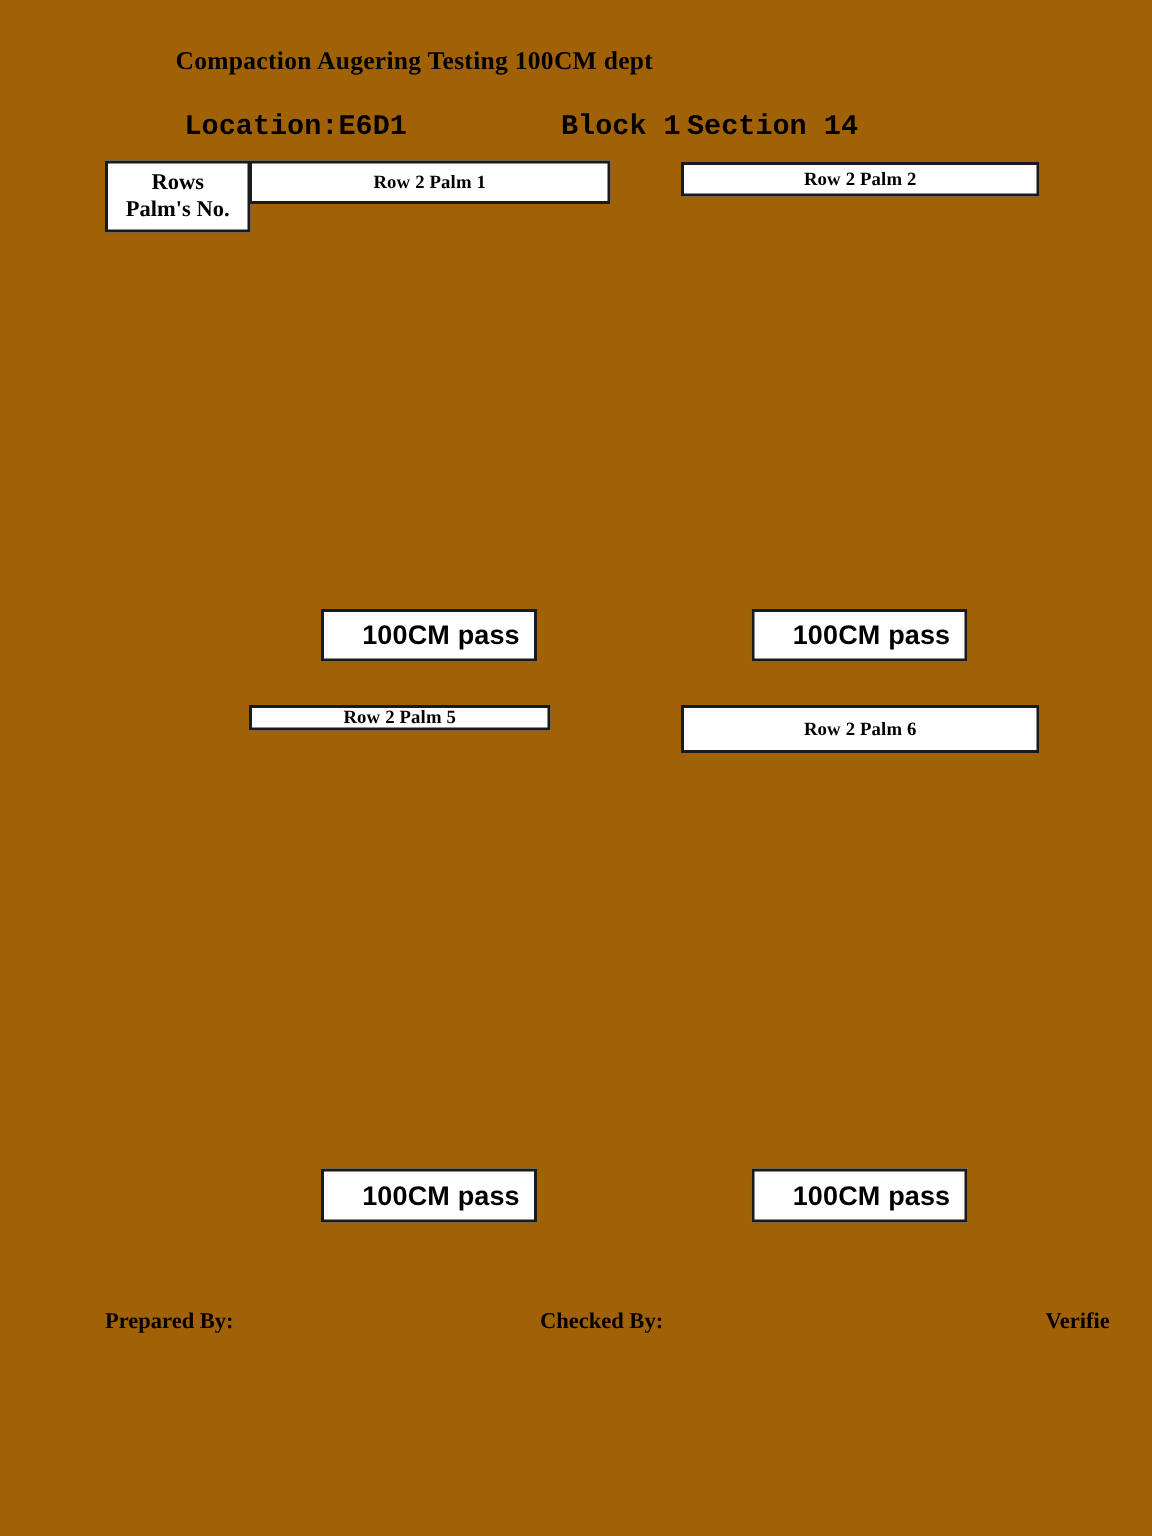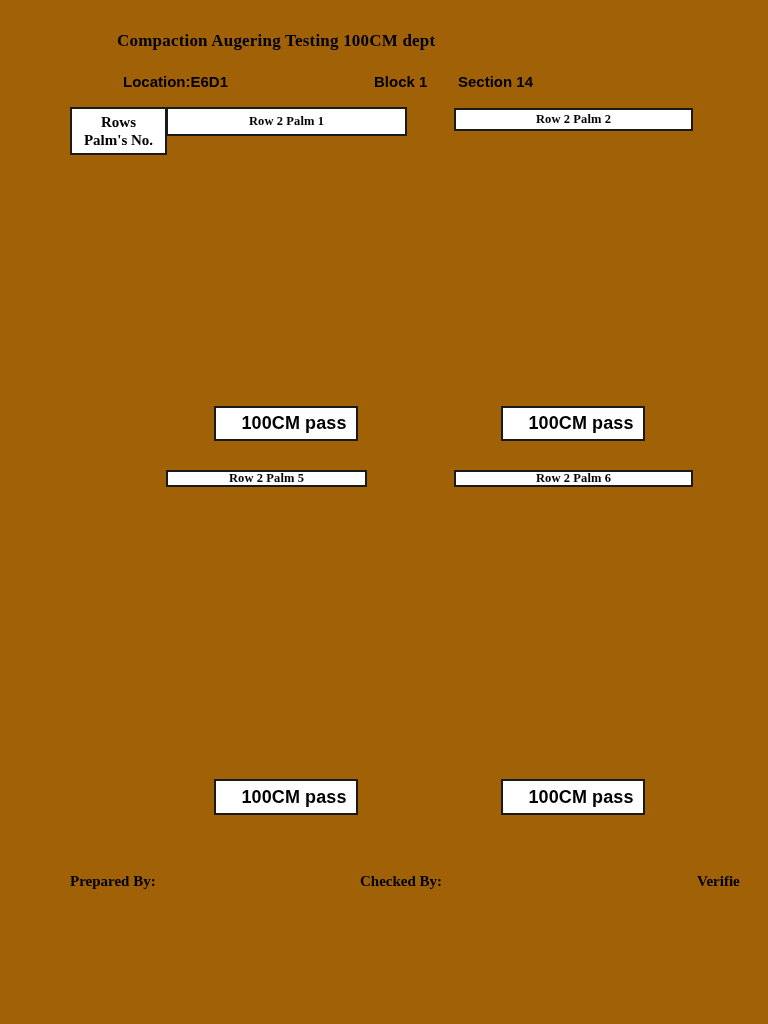--- a/index.html
+++ b/index.html
@@ -29,22 +29,22 @@
     top: 31px;
     font-family: "Liberation Serif", "DejaVu Serif", serif;
     font-size: 17px;
     font-weight: bold;
     letter-spacing: 0.2px;
     white-space: nowrap;
   }
   .meta-line {
     position: absolute;
     top: 73px;
-    font-family: Liberation Sans, sans-serif;
-    font-size: 15px;
+    font-family: Liberation Mono, monospace;
+    font-size: 19px;
     font-weight: bold;
     white-space: nowrap;
   }
   .meta-location { left: 123px; }
   .meta-block    { left: 374px; }
   .meta-section  { left: 458px; }
 
   
   .box {
     position: absolute;
@@ -123,21 +123,21 @@
   <div class="box pass-box" style="left:214px; top:406px; width:144px; height:35px;">100CM pass</div>
 
   <div class="box palm-box" style="left:166px; top:470px; width:201px; height:17px;">Row 2 Palm 5</div>
 
   <div class="box pass-box" style="left:214px; top:779px; width:144px; height:36px;">100CM pass</div>
 
   <div class="box palm-box" style="left:454px; top:108px; width:239px; height:23px;text-align:right;">Row 2 Palm 2</div>
 
   <div class="box pass-box" style="left:501px; top:406px; width:144px; height:35px;">100CM pass</div>
 
-  <div class="box palm-box" style="left:454px; top:470px; width:239px; height:17px;">Row 2 Palm 6</div>
+  <div class="box palm-box" style="left:454px; top:470px; width:239px; height:32px;">Row 2 Palm 6</div>
 
   <div class="box pass-box" style="left:501px; top:779px; width:144px; height:36px;">100CM pass</div>
 
   <div class="sig sig-prepared">Prepared By:</div>
   <div class="sig sig-checked">Checked By:</div>
   <div class="sig sig-verified">Verifie</div>
 
 </div>
 
 </body></html>

